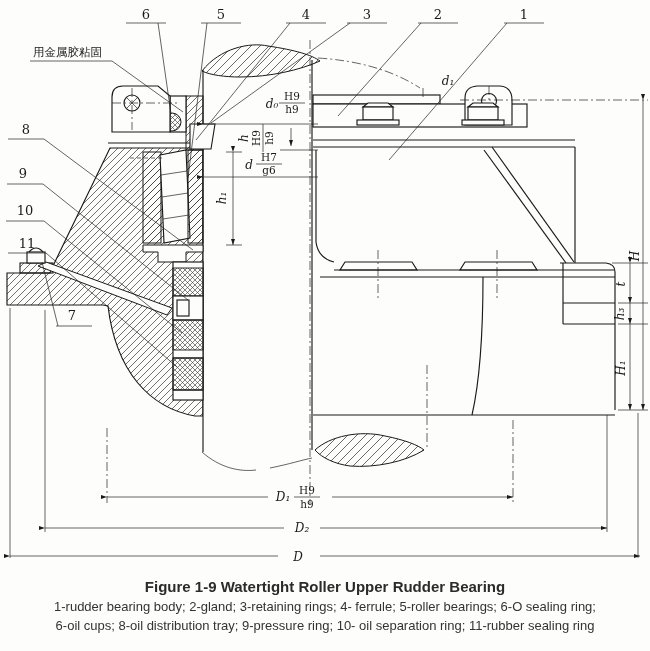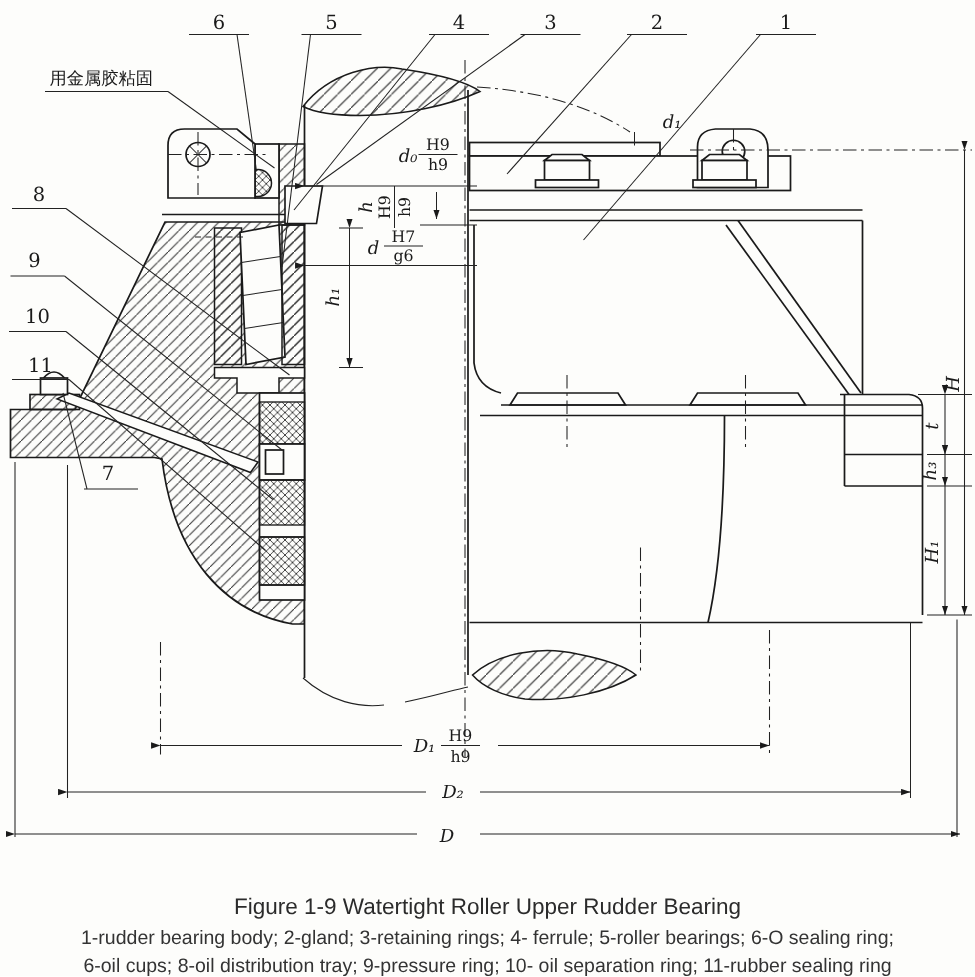--- a/index.html
+++ b/index.html
@@ -1,20 +1,20 @@
 <!DOCTYPE html>
 <html><head>
 <meta charset="utf-8">
 <style>
   html,body{margin:0;padding:0;background:#ffffff;}
   #page{width:650px;height:651px;background:#fdfdfb;position:relative;overflow:hidden;
         font-family:"Liberation Sans",sans-serif;}
   #drawing{display:block;}
   .cap{width:650px;text-align:center;color:#2b2b2b;}
-  .cap-title{font-weight:normal;font-size:15px;margin-top:22px;}
+  .cap-title{font-weight:bold;font-size:15px;margin-top:4px;}
   .cap-line{font-size:13px;margin-top:4px;color:#333;text-align:center;}
   svg text{fill:#1a1a1a;}
   .callout{font-family:"DejaVu Serif",serif;font-size:13px;text-anchor:middle;}
   .dimtxt{font-family:"DejaVu Serif",serif;font-style:italic;font-size:12px;text-anchor:middle;}
   .fittxt{font-family:"DejaVu Serif",serif;font-size:10.5px;text-anchor:middle;}
   .notetxt{font-family:"DejaVu Sans",sans-serif;font-size:11.5px;}
   .obj{stroke:#1a1a1a;stroke-width:1.15;fill:none;}
   .objw{stroke:#1a1a1a;stroke-width:1.15;fill:#fdfdfb;}
   .thin{stroke:#222;stroke-width:0.7;fill:none;}
   .dd{stroke:#222;stroke-width:0.7;fill:none;stroke-dasharray:9 3 2 3;}

